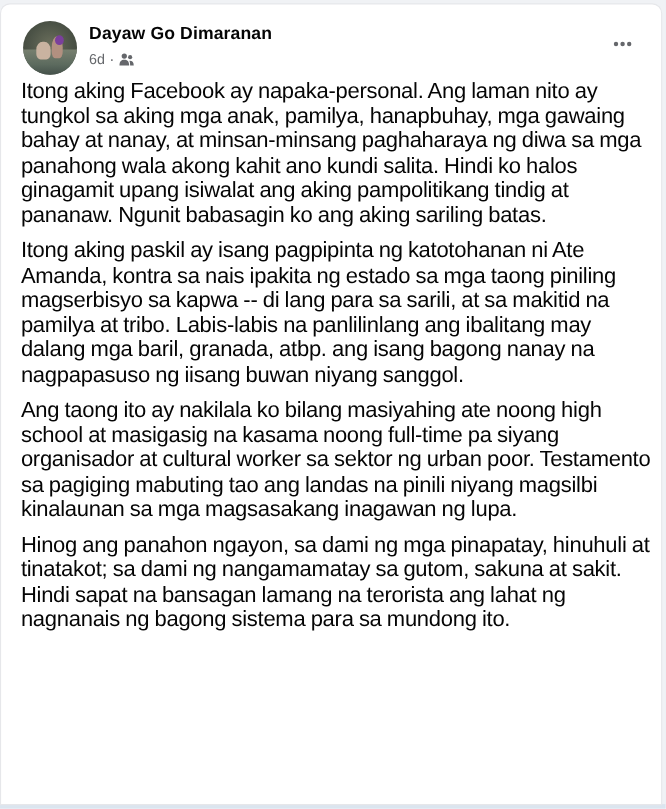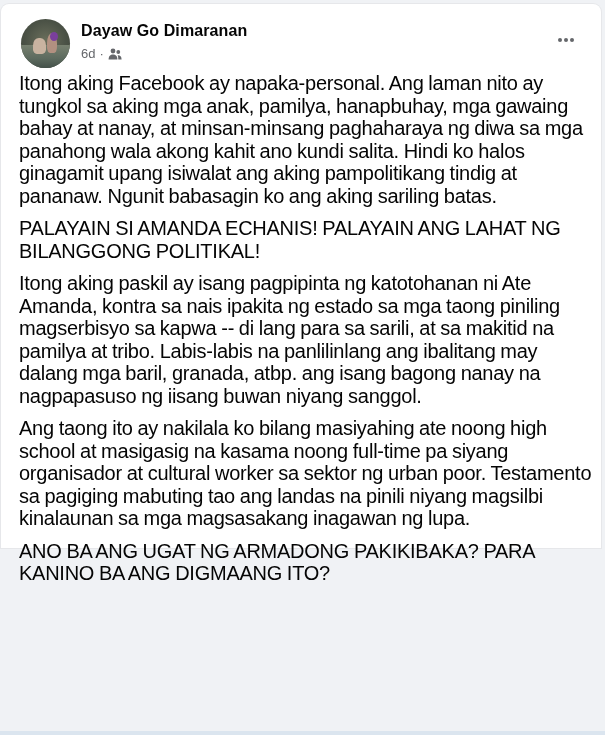--- a/index.html
+++ b/index.html
@@ -21,21 +21,21 @@
     position: absolute;
     left: 0; top: 731px;
     width: 605px; height: 4px;
     background: #dbe5ef;
   }
   .card {
     position: absolute;
     left: 1px;
     top: 4px;
     width: 600px;
-    height: 544px;
+    height: 727px;
     background: #ffffff;
     border-radius: 8px 8px 0 0;
     box-shadow: 0 0 0 1px #e6e7ea;
   }
   .header {
     position: absolute;
     left: 0; top: 0;
     width: 100%;
     height: 64px;
   }
@@ -157,18 +157,17 @@
       <div class="dots">
         <span></span>
           <span></span>
           <span></span>
       </div>
     </div>
   </div>
 
   <div class="body">
     <p>Itong aking Facebook ay napaka-personal. Ang laman nito ay tungkol sa aking mga anak, pamilya, hanapbuhay, mga gawaing bahay at nanay, at minsan-minsang paghaharaya ng diwa sa mga panahong wala akong kahit ano kundi salita. Hindi ko halos ginagamit upang isiwalat ang aking pampolitikang tindig at pananaw. Ngunit babasagin ko ang aking sariling batas.</p>
-    <p>PALAYAIN SI AMANDA ECHANIS! PALAYAIN ANG LAHAT NG BILANGGONG POLITIKAL!</p>
     <p>Itong aking paskil ay isang pagpipinta ng katotohanan ni Ate Amanda, kontra sa nais ipakita ng estado sa mga taong piniling magserbisyo sa kapwa -- di lang para sa sarili, at sa makitid na pamilya at tribo. Labis-labis na panlilinlang ang ibalitang may dalang mga baril, granada, atbp. ang isang bagong nanay na nagpapasuso ng iisang buwan niyang sanggol.</p>
     <p>Ang taong ito ay nakilala ko bilang masiyahing ate noong high school at masigasig na kasama noong full-time pa siyang organisador at cultural worker sa sektor ng urban poor. Testamento sa pagiging mabuting tao ang landas na pinili niyang magsilbi kinalaunan sa mga magsasakang inagawan ng lupa.</p>
-    <p>ANO BA ANG UGAT NG ARMADONG PAKIKIBAKA? PARA KANINO BA ANG DIGMAANG ITO?</p>
+    <p>Hinog ang panahon ngayon, sa dami ng mga pinapatay, hinuhuli at tinatakot; sa dami ng nangamamatay sa gutom, sakuna at sakit. Hindi sapat na bansagan lamang na terorista ang lahat ng nagnanais ng bagong sistema para sa mundong ito.</p>
   </div>
 </div>
 
 </body></html>

